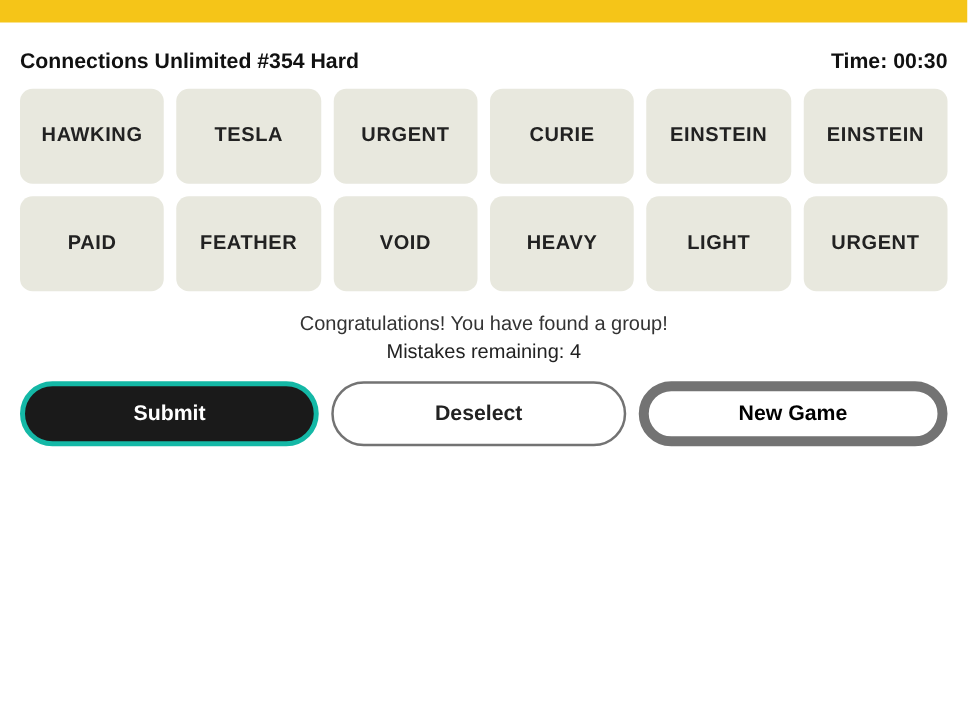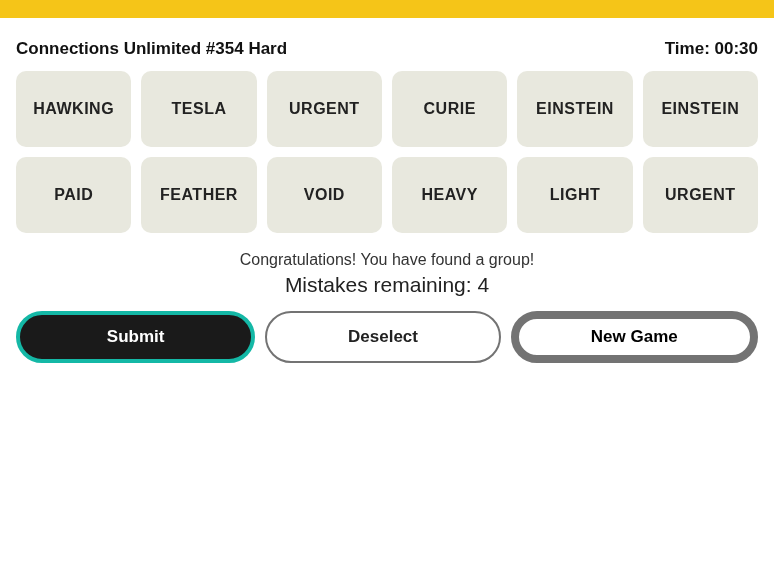--- a/index.html
+++ b/index.html
@@ -69,21 +69,21 @@
     .congratulations {
       text-align: center;
       font-size: 16px;
       color: #333;
       margin: 8px 0 4px 0;
       padding: 0 16px;
     }
 
     .mistakes {
       text-align: center;
-      font-size: 21px;
+      font-size: 16px;
       font-weight: 500;
       color: #222;
       margin: 4px 0 14px 0;
     }
 
     .buttons-row {
       display: flex;
       justify-content: space-between;
       align-items: center;
       padding: 0 16px;

